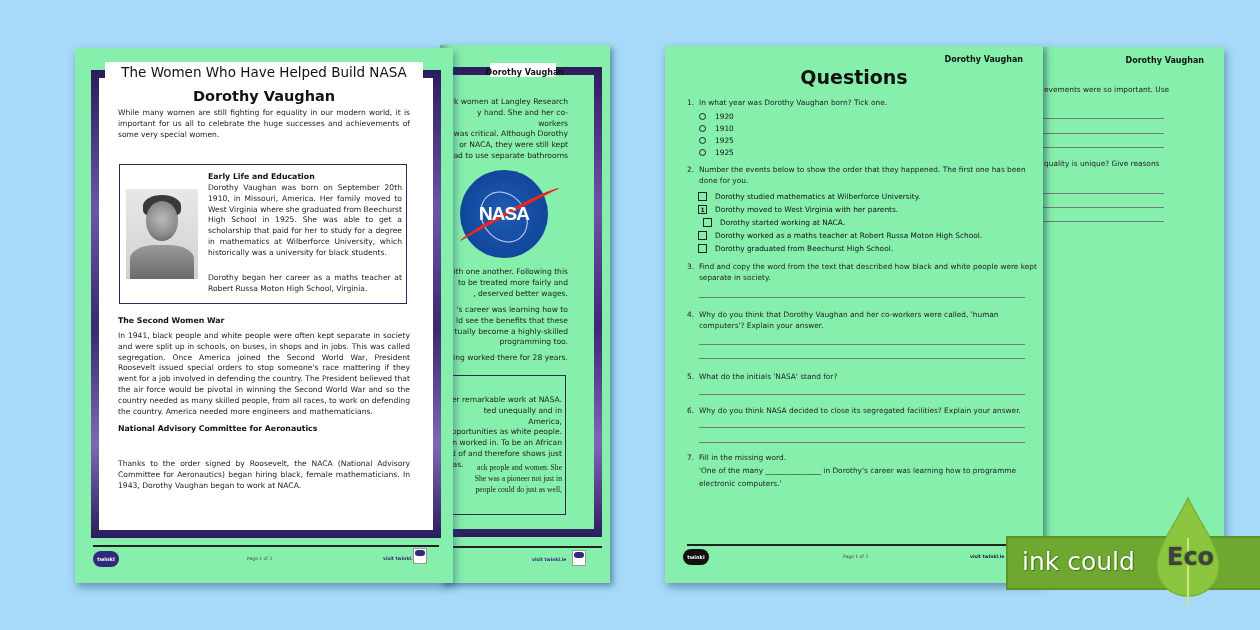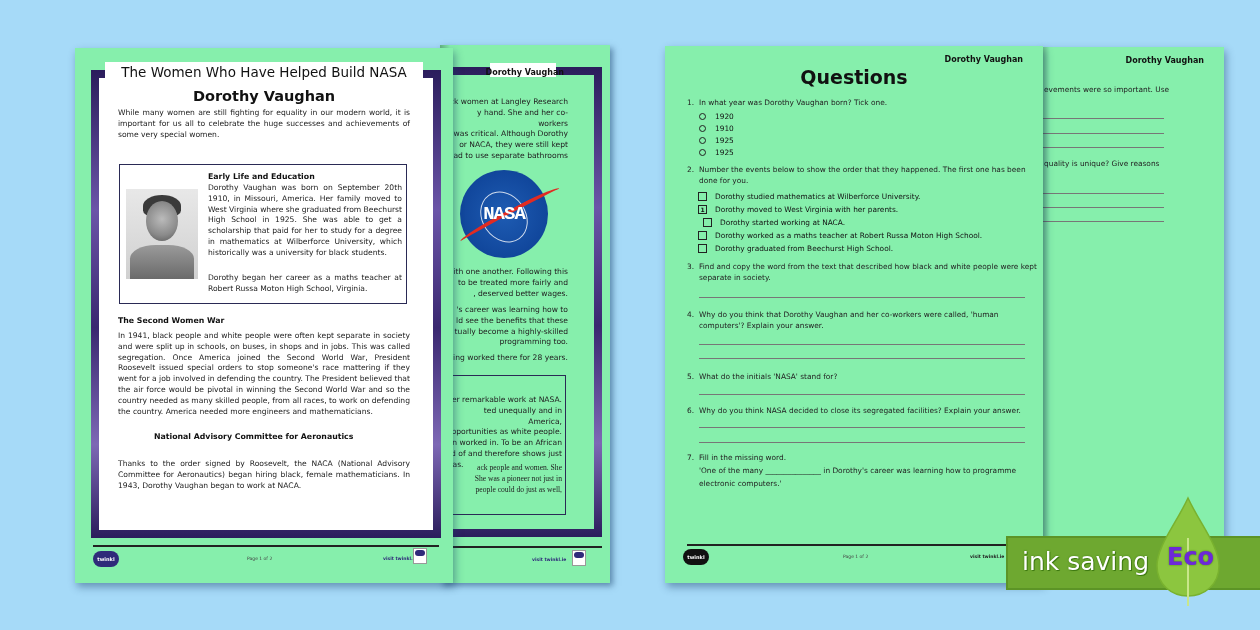--- a/index.html
+++ b/index.html
@@ -84,21 +84,21 @@
 
   
   #page-back-1 .purple-frame { left: 0px; top: 22px; width: 162px; height: 470px; border-left: none; }
   .shadow-left { position: absolute; left: 0; top: 0; width: 10px; height: 100%; background: linear-gradient(90deg, rgba(0,0,0,0.25), rgba(0,0,0,0)); }
   .bp-header { position: absolute; top: 23px; right: 46px; font-size: 8px; font-weight: bold; }
   .nasa-logo {
     position: absolute; left: 20px; top: 125px; width: 88px; height: 88px; border-radius: 50%;
     background: radial-gradient(circle at 50% 50%, #1e5cb3 0%, #0b3d91 100%);
     display: flex; align-items: center; justify-content: center;
   }
-  .nasa-text { color: #fff; font-family: Liberation Mono, monospace; font-weight: bold; font-size: 19px; letter-spacing: -1px; z-index: 2; }
+  .nasa-text { color: #fff; font-family: Liberation Sans, sans-serif; font-weight: bold; font-size: 19px; letter-spacing: -1px; z-index: 2; }
   .nasa-swoosh {
     position: absolute; left: -6px; top: 40px; width: 112px; height: 10px;
     border-top: 4px solid #e12b22; border-radius: 50%; transform: rotate(-28deg);
   }
   .nasa-orbit {
     position: absolute; left: 22px; top: 20px; width: 44px; height: 54px; border: 1.5px solid #fff; border-radius: 50%;
     transform: rotate(-35deg); opacity: 0.8;
   }
   .bp-box { position: absolute; left: 0; top: 330px; width: 126px; height: 140px; border: 1.5px solid #2a2a55; border-left: none; }
 
@@ -123,21 +123,21 @@
     z-index: 5;
   }
   .ink-saving-label {
     position: absolute; left: 14px; top: 9px; font-size: 25px; color: #fff;
     text-shadow: 0 0 2px #3f7a12, 1px 1px 0 #3f7a12;
   }
   .leaf {
     position: absolute; left: 1155px; top: 496px; width: 66px; height: 112px; z-index: 6;
   }
   .eco-label {
-    position: absolute; left: 1167px; top: 543px; font-size: 24px; font-weight: bold; color: #6d28d9; z-index: 7;
+    position: absolute; left: 1167px; top: 543px; font-size: 24px; font-weight: bold; color: #404040; z-index: 7;
     text-shadow: 0 0 2px #3f7a12;
   }
 </style>
 </head>
 <body>
 
 <div class="page" id="page-back-1">
   <div class="purple-frame"></div>
   <div class="frame-gap" style="left:50px; top:18px; width:66px; height:14px;"></div>
   <div class="bp-header">Dorothy Vaughan</div>
@@ -202,21 +202,21 @@
       <div class="head"></div>
     </div>
     <div class="heading" style="left:88px; top:7px;">Early Life and Education</div>
     <div class="para" style="left:88px; top:18px; width:194px;">Dorothy Vaughan was born on September 20th 1910, in Missouri, America. Her family moved to West Virginia where she graduated from Beechurst High School in 1925. She was able to get a scholarship that paid for her to study for a degree in mathematics at Wilberforce University, which historically was a university for black students.</div>
     <div class="para" style="left:88px; top:108px; width:194px;">Dorothy began her career as a maths teacher at Robert Russa Moton High School, Virginia.</div>
   </div>
 
   <div class="heading" style="left:43px; top:268px;">The Second Women War</div>
   <div class="para" style="left:43px; top:283px; width:292px;">In 1941, black people and white people were often kept separate in society and were split up in schools, on buses, in shops and in jobs. This was called segregation. Once America joined the Second World War, President Roosevelt issued special orders to stop someone's race mattering if they went for a job involved in defending the country. The President believed that the air force would be pivotal in winning the Second World War and so the country needed as many skilled people, from all races, to work on defending the country. America needed more engineers and mathematicians.</div>
 
-  <div class="heading" style="left:43px; top:384px;margin-left:36px;">National Advisory Committee for Aeronautics</div>
+  <div class="heading" style="left:43px; top:376px;">National Advisory Committee for Aeronautics</div>
   <div class="para" style="left:43px; top:411px; width:292px;">Thanks to the order signed by Roosevelt, the NACA (National Advisory Committee for Aeronautics) began hiring black, female mathematicians. In 1943, Dorothy Vaughan began to work at NACA.</div>
 
   <div class="footer-line" style="left:18px; top:497px; width:346px;"></div>
   <div class="twinkl-logo" style="left:18px; top:503px;">twinkl</div>
   <div class="page-num" style="left:172px; top:508px;">Page 1 of 2</div>
   <div class="visit" style="left:308px; top:508px;">visit twinkl.ie</div>
   <div class="badge-icon" style="left:338px; top:500px;"></div>
 </div>
 
 <div class="page" id="page-back-2">
@@ -311,19 +311,19 @@
     <div style="padding-left:12px; margin-top:3px;">electronic computers.'</div>
   </div>
 
   <div class="footer-line" style="left:22px; top:498px; width:340px;"></div>
   <div class="twinkl-logo black" style="left:18px; top:503px;">twinkl</div>
   <div class="page-num" style="left:178px; top:508px;">Page 1 of 2</div>
   <div class="visit" style="left:305px; top:508px; color:#222;">visit twinkl.ie</div>
 </div>
 
 <div id="eco-badge">
-  <span class="ink-saving-label">ink saving</span>
+  <span class="ink-saving-label">ink could</span>
 </div>
 <svg class="leaf" viewBox="0 0 66 112">
   <path d="M33 2 C 45 28, 64 50, 64 70 C 64 88, 50 100, 33 100 C 16 100, 2 88, 2 70 C 2 50, 21 28, 33 2 Z" fill="#8cc63f" stroke="#79b22f" stroke-width="1.5"></path>
   <line x1="33" y1="42" x2="33" y2="110" stroke="#c9e68a" stroke-width="2"></line>
 </svg>
 <div class="eco-label">Eco</div>
 
 </body></html>

